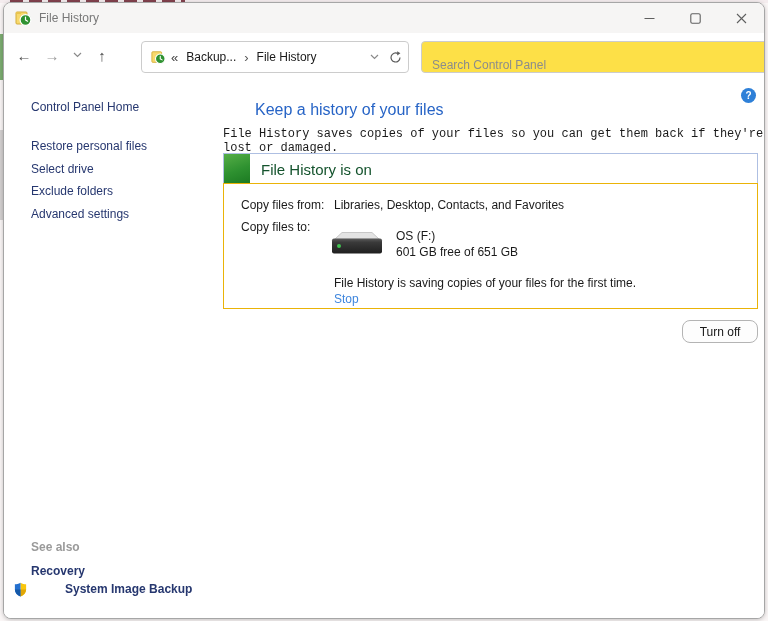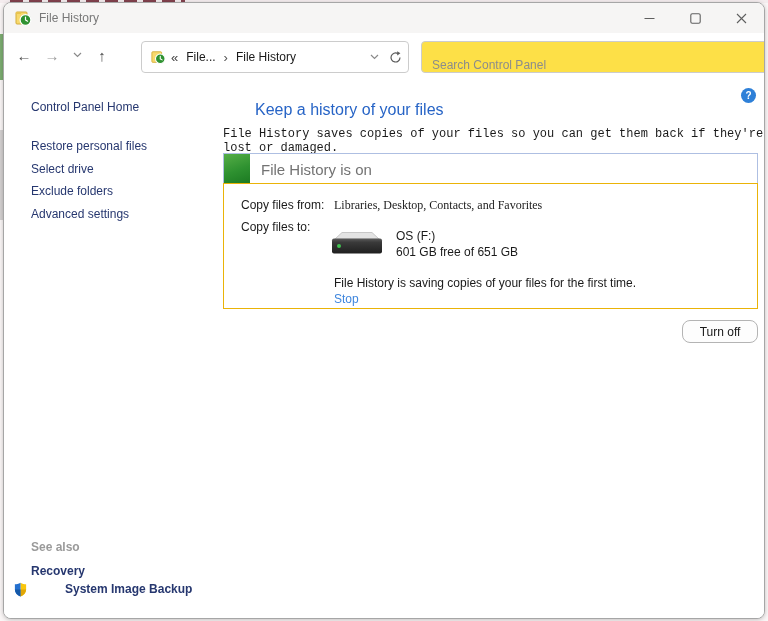--- a/index.html
+++ b/index.html
@@ -88,28 +88,28 @@
   .main-desc  { position:absolute; left:219px; top:50px; font-size:12px; color:#1a1a1a;font-family:Liberation Mono, monospace; }
 
   .status-header {
     position:absolute; left:219px; top:76px; width:535px; height:31px;
     border:1px solid #aebfe2; background:#fff;
   }
   .status-green {
     position:absolute; left:0; top:0; bottom:0; width:26px;
     background:linear-gradient(160deg,#56ae47 0%,#2e9130 55%,#1c7a22 100%);
   }
-  .status-title { position:absolute; left:37px; top:7px; font-size:15px; color:#737373; }
+  .status-title { position:absolute; left:37px; top:7px; font-size:15px; color:#14532d; }
 
   .status-body {
     position:absolute; left:219px; top:106px; width:535px; height:126px;
     border:1px solid #eab308; background:#fff;
   }
   .lbl-from { position:absolute; left:17px; top:14px; }
-  .val-from { position:absolute; left:110px; top:14px;font-family:Liberation Serif, serif; }
+  .val-from { position:absolute; left:110px; top:14px; }
   .lbl-to   { position:absolute; left:17px; top:36px; }
   .drive-icon { position:absolute; left:105px; top:46px; width:56px; height:26px; }
   .drive-name  { position:absolute; left:172px; top:45px; }
   .drive-space { position:absolute; left:172px; top:61px; }
   .status-msg { position:absolute; left:110px; top:92px; }
   .stop-link  { position:absolute; left:110px; top:108px; color:#3f86dd; cursor:pointer; }
 
   .turnoff-btn {
     position:absolute; left:678px; top:243px; width:76px; height:23px;
     background:#fdfdfd; border:1px solid #b4b4b4; border-radius:8px;
@@ -169,21 +169,21 @@
 
     <div class="addressbar">
       <span class="addr-icon">
         <svg viewBox="0 0 17 17" width="15" height="15">
           <rect x="1" y="2" width="11" height="12" rx="1" fill="#f7d96d" stroke="#d4ad3a" stroke-width="1"></rect>
           <circle cx="10.5" cy="10" r="5.4" fill="#2f9231" stroke="#ffffff" stroke-width="1.2"></circle>
           <path d="M10.5 7.2 V10 L12.6 11.2" stroke="#ffffff" stroke-width="1.2" fill="none" stroke-linecap="round"></path>
         </svg>
       </span>
       <span class="crumb-overflow">«</span>
-      <span class="crumb">File...</span>
+      <span class="crumb">Backup...</span>
       <span class="crumb-sep">›</span>
       <span class="crumb">File History</span>
       <span class="addr-right">
         <button class="addr-chevron">
           <svg width="9" height="6" viewBox="0 0 9 6">
               <polyline points="1,1 4.5,4.5 8,1" fill="none" stroke="#8a8a8a" stroke-width="1.2"></polyline>
             </svg>
         </button>
         <button class="refresh-btn">
           <svg width="13" height="13" viewBox="0 0 13 13">

